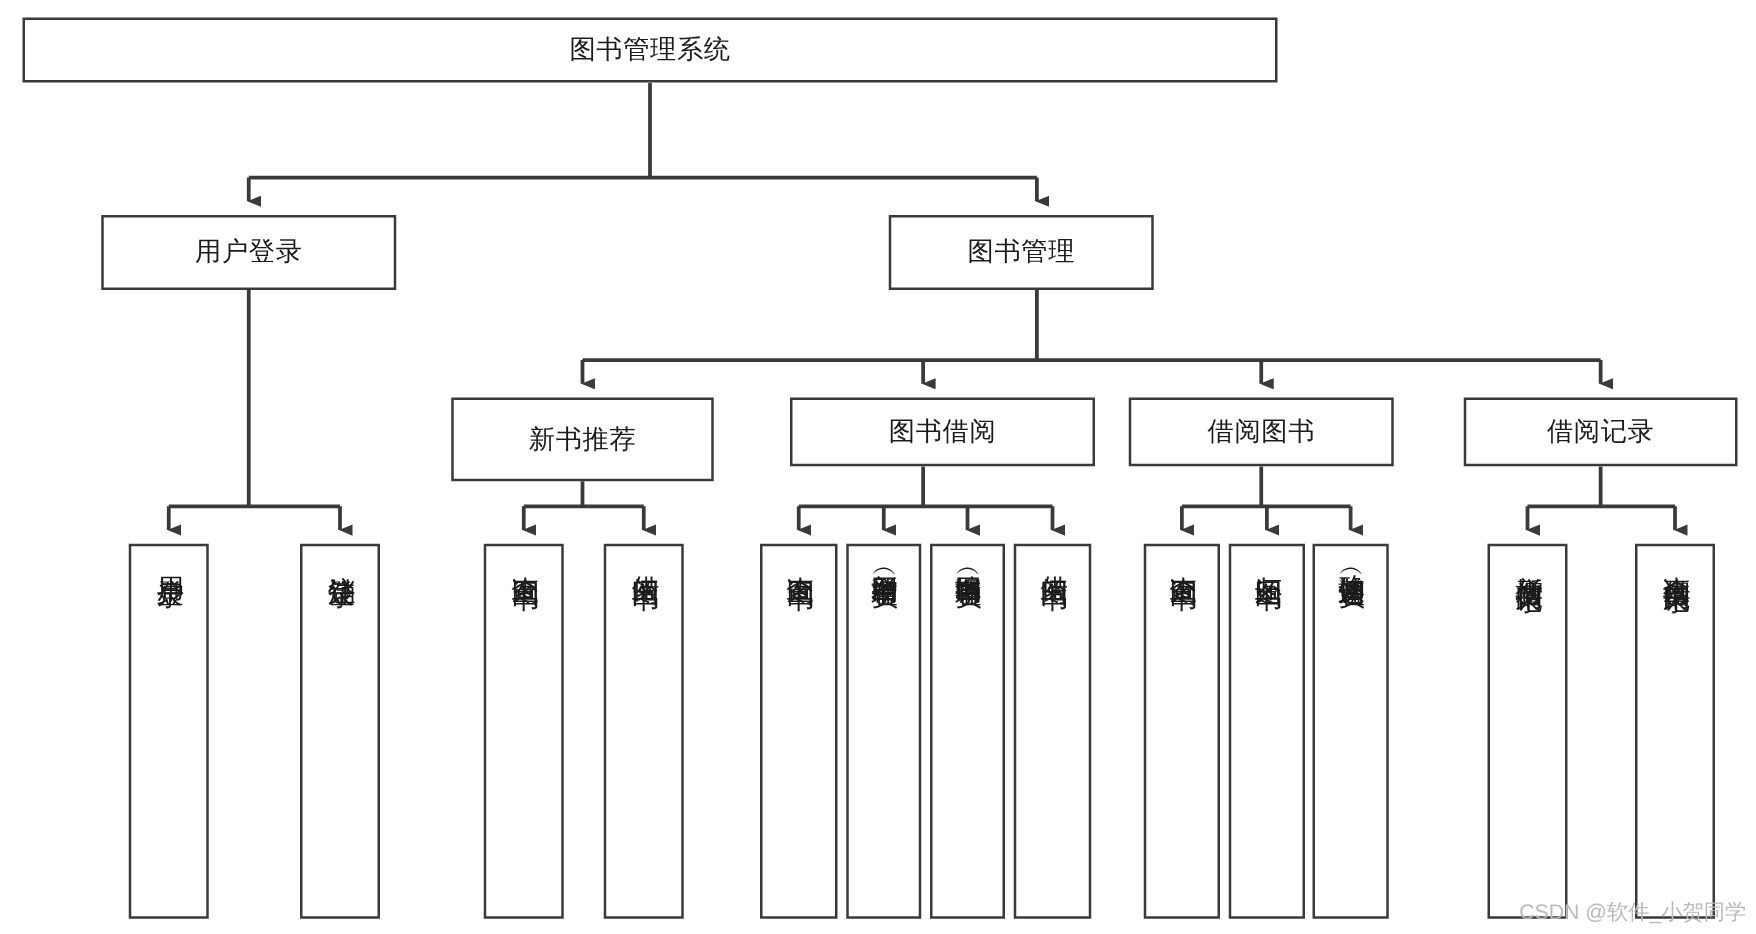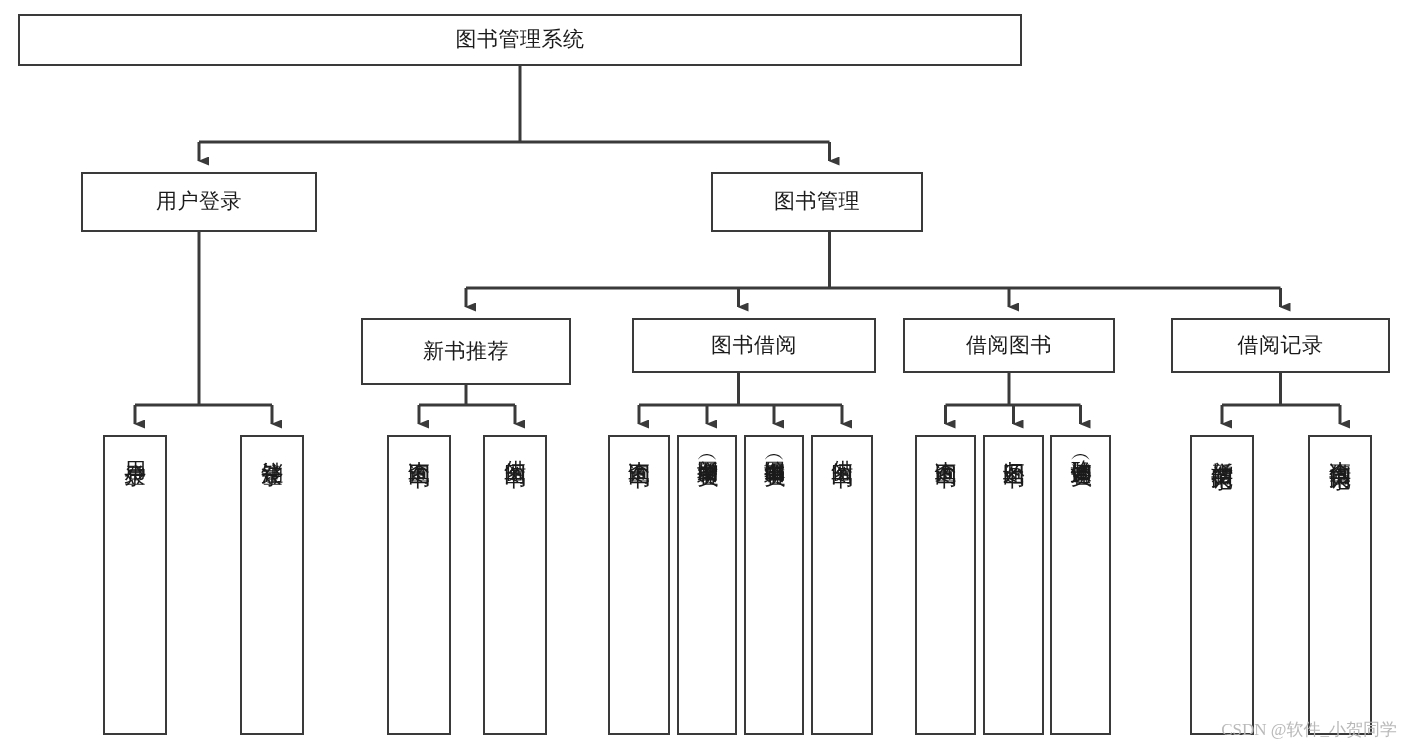--- a/index.html
+++ b/index.html
@@ -67,21 +67,21 @@
   .node.vert.tall-text .label {
     font-size: 21px;
     letter-spacing: 1px;
   }
   .watermark {
     position: absolute;
     right: 8px;
     bottom: 6px;
     font-size: 17px;
     color: #b9b9b9;
-    font-family: Liberation Serif, serif;
+    font-family: Liberation Sans, sans-serif;
     white-space: nowrap;
     user-select: none;
   }
 </style>
 </head>
 <body>
 
 <div id="diagram-root">
 
   <svg class="connectors" viewBox="0 0 1405 747" xmlns="http://www.w3.org/2000/svg">

